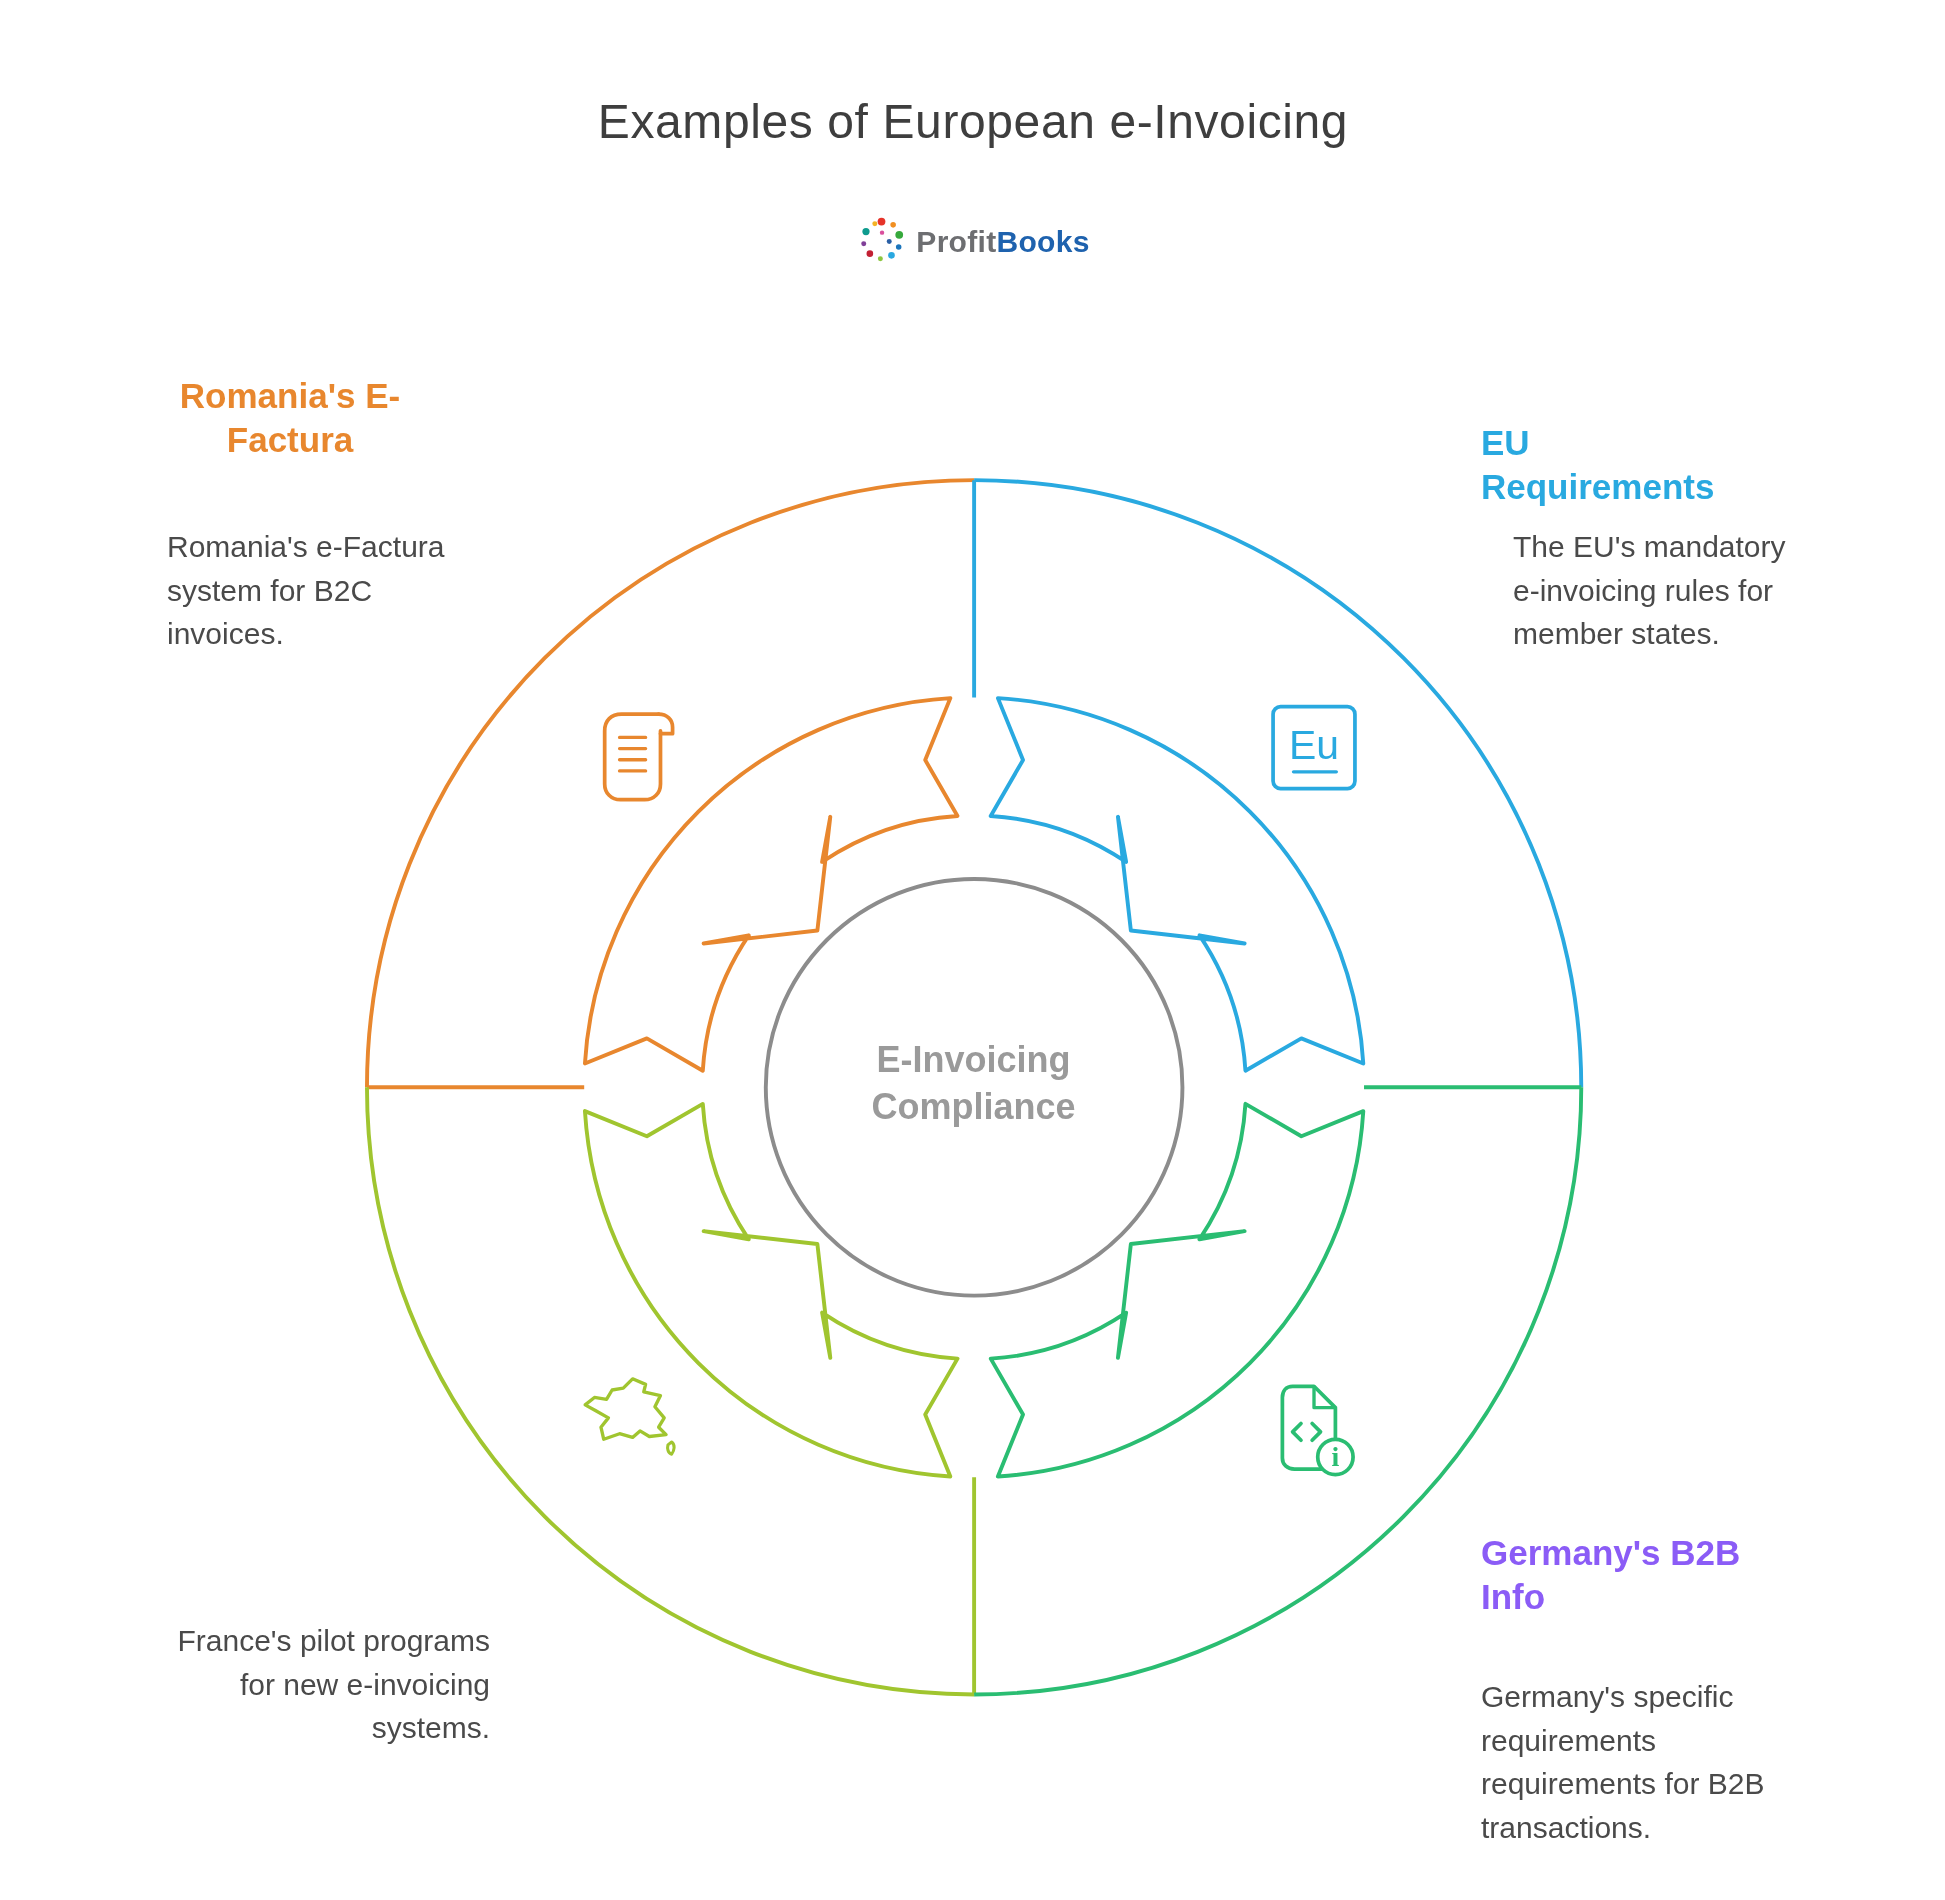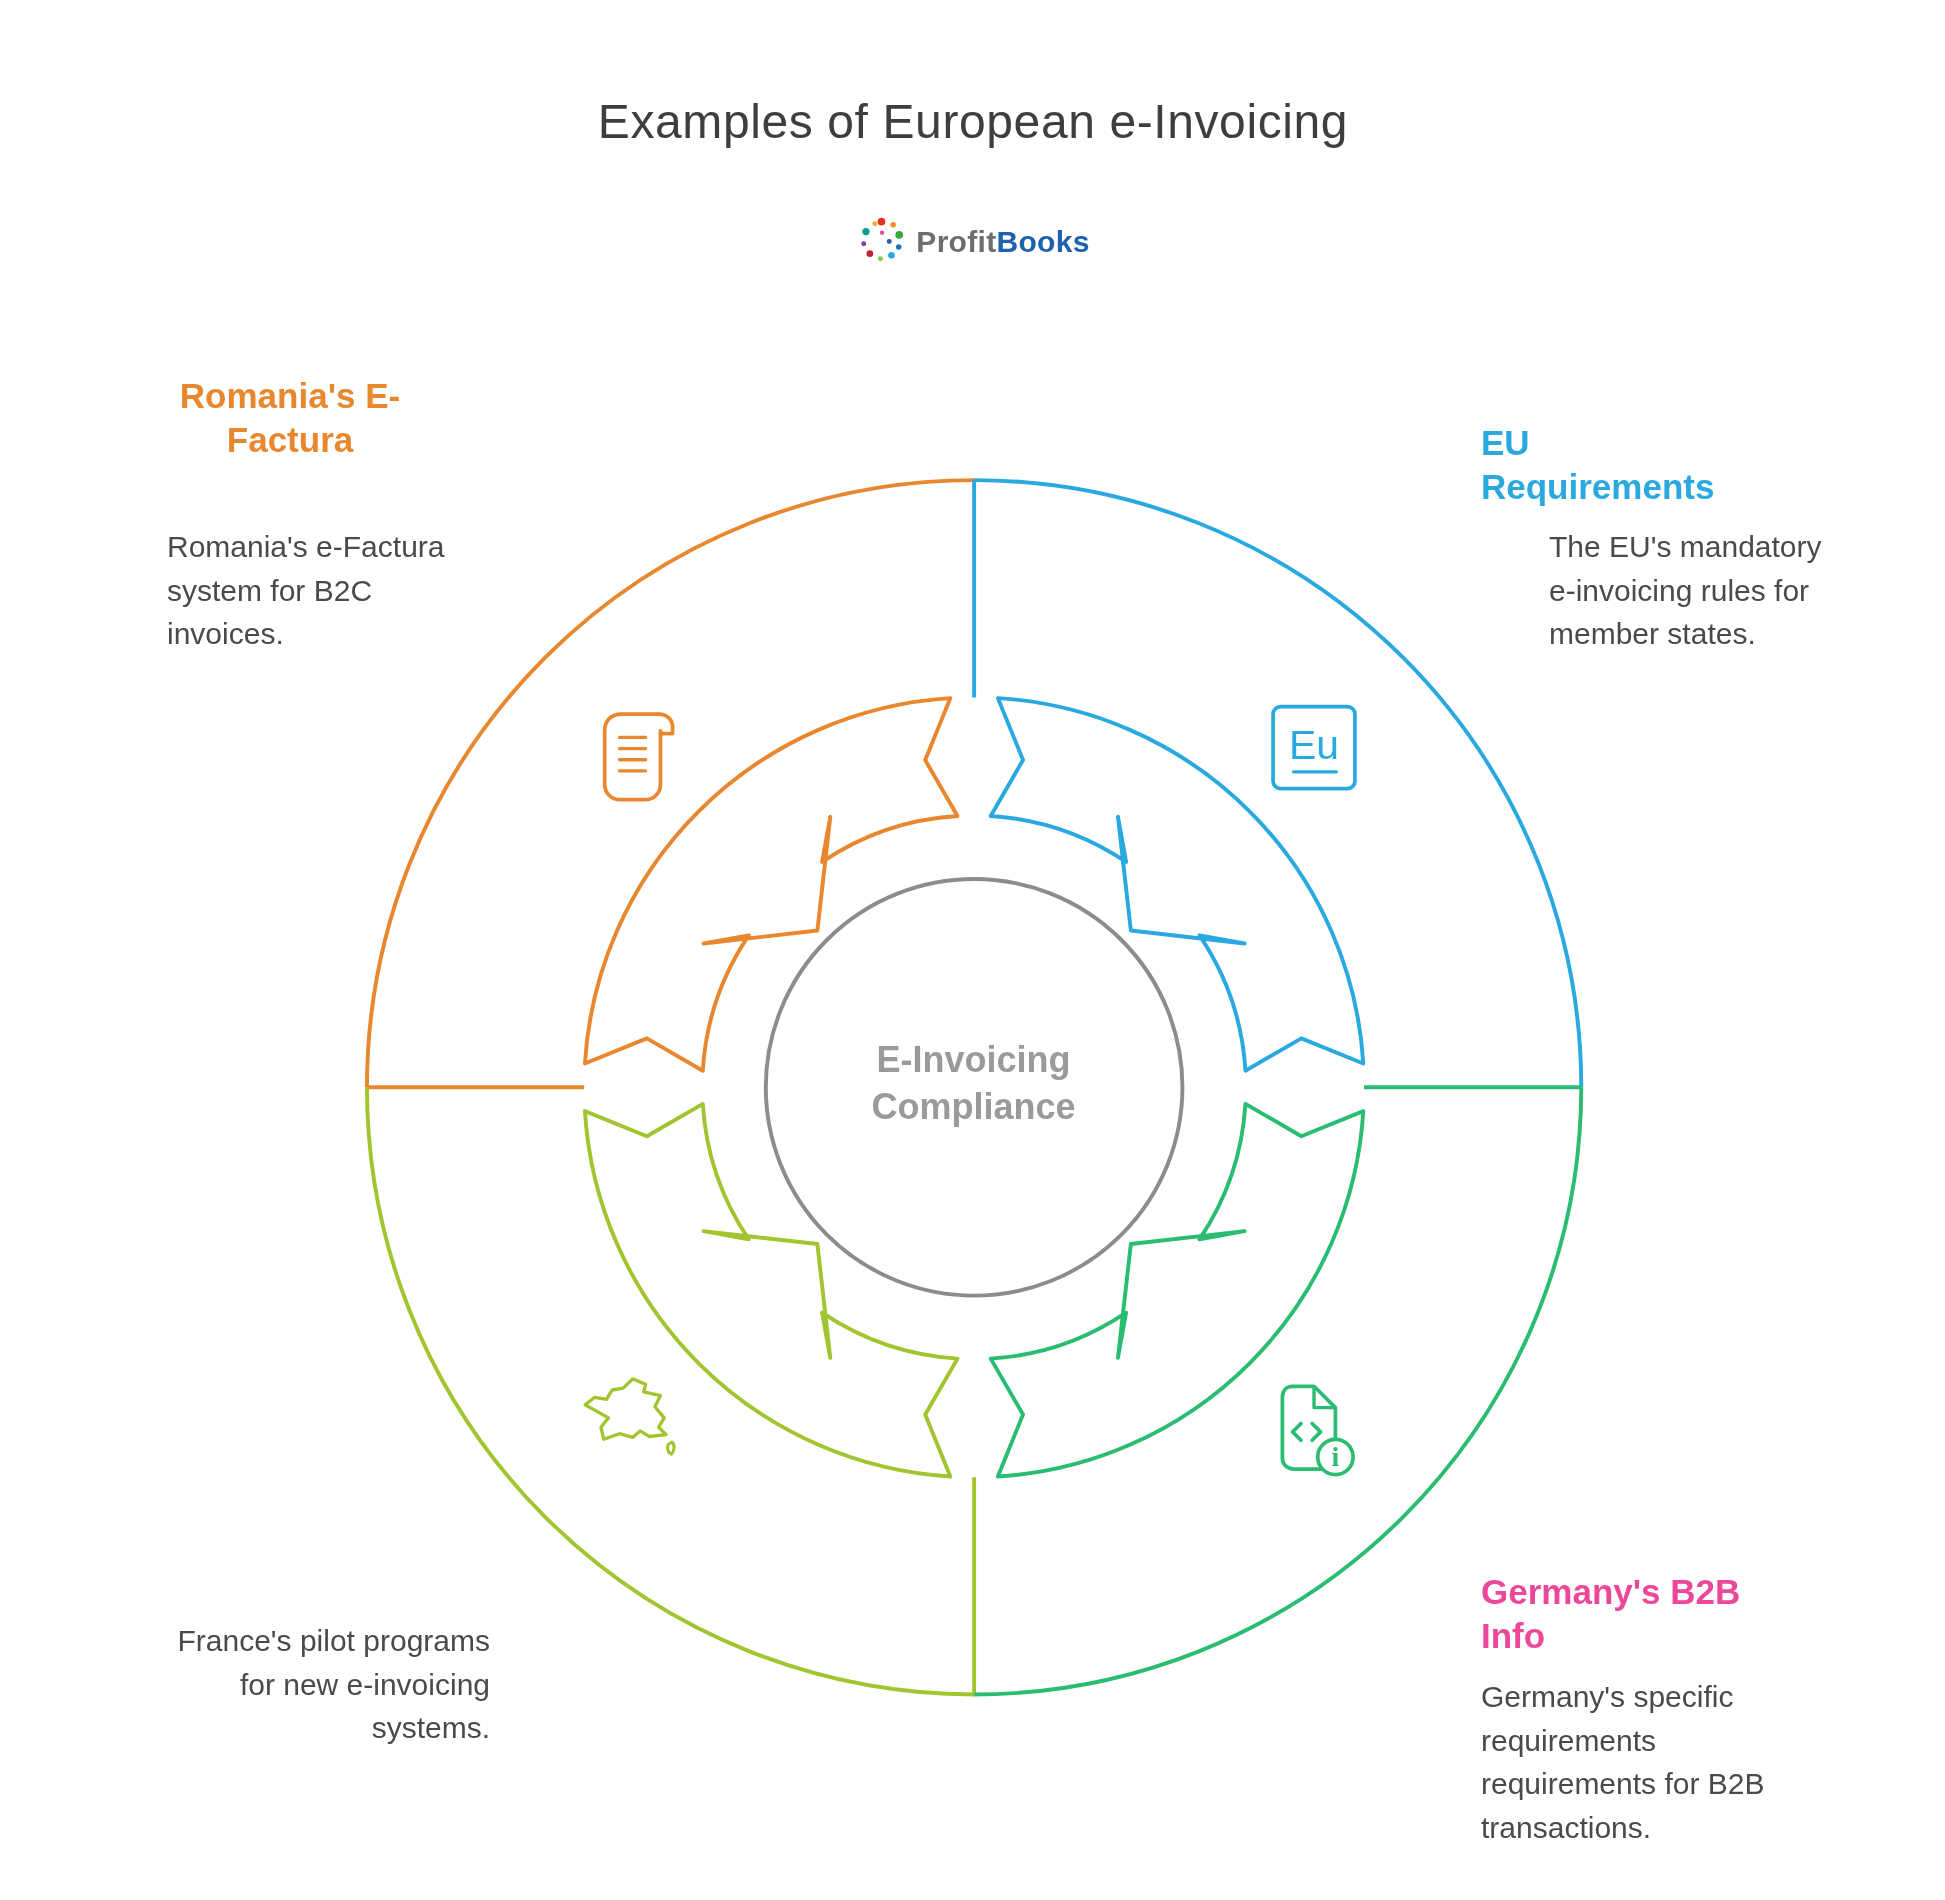--- a/index.html
+++ b/index.html
@@ -15,21 +15,21 @@
   .logo{
     position:absolute;top:216px;left:0;width:100%;
     display:flex;justify-content:center;align-items:center;gap:9px;
   }
   .logo-text{font-size:30px;font-weight:700;letter-spacing:0.3px;}
   .section-heading{position:absolute;font-weight:700;font-size:35px;line-height:1.26;}
   .section-body{position:absolute;font-size:30px;line-height:1.45;color:#4a4a4a;}
   .h-romania{left:123px;top:374px;width:334px;text-align:center;}
   .b-romania{left:167px;top:525px;width:323px;text-align:left;}
   .h-eu{left:1481px;top:374px;width:256px;text-align:left;}
-  .b-eu{left:1549px;top:525px;width:301px;text-align:left;}
+  .b-eu{left:1513px;top:525px;width:301px;text-align:left;}
   .h-france{left:128px;top:1531px;width:357px;text-align:center;}
   .b-france{left:167px;top:1619px;width:323px;text-align:right;}
   .h-germany{left:1481px;top:1531px;width:279px;text-align:left;}
   .b-germany{left:1481px;top:1675px;width:301px;text-align:left;}
   .center-label{
     position:absolute;left:840px;top:1037px;width:267px;text-align:center;
     font-size:36px;font-weight:700;line-height:1.3;
   }
 </style>
 </head>
@@ -95,19 +95,19 @@
   </div>
 
   <div class="section-heading h-romania" style="color: rgb(232, 135, 46);">Romania's E-Factura</div>
   <div class="section-body b-romania">Romania's e-Factura system for B2C invoices.</div>
 
   <div class="section-heading h-eu" style="color: rgb(41, 169, 224); margin-top: 47px;">EU Requirements</div>
   <div class="section-body b-eu">The EU's mandatory e-invoicing rules for member states.</div>
 
   <div class="section-body b-france">France's pilot programs for new e-invoicing systems.</div>
 
-  <div class="section-heading h-germany" style="color: #ec4899; margin-top: 39px;">Germany's B2B Info</div>
+  <div class="section-heading h-germany" style="color: #8b5cf6;">Germany's B2B Info</div>
   <div class="section-body b-germany">Germany's specific requirements requirements for B2B transactions.</div>
 
   <div class="center-label" style="color: rgb(154, 154, 154);">E-Invoicing Compliance</div>
 
 </div>
 
 
 </body></html>

